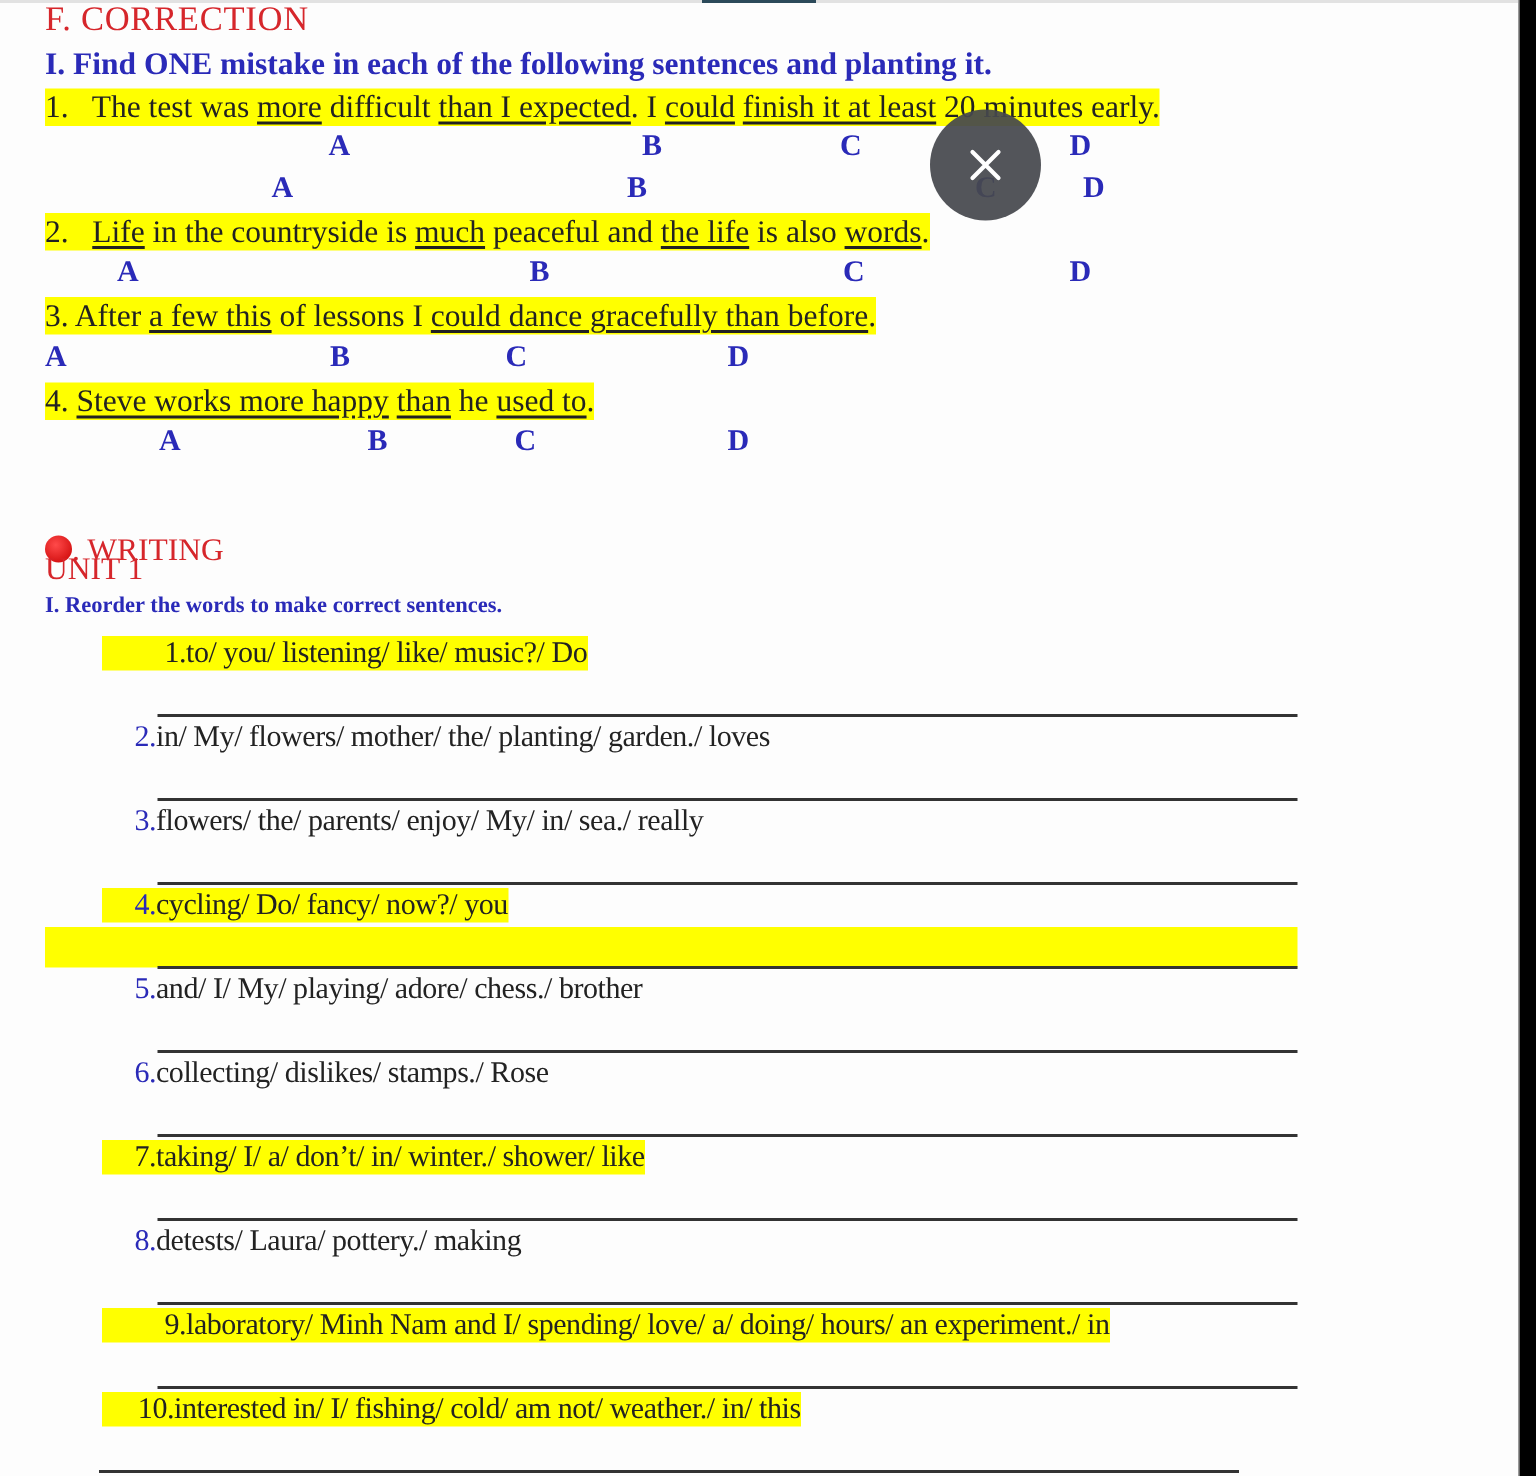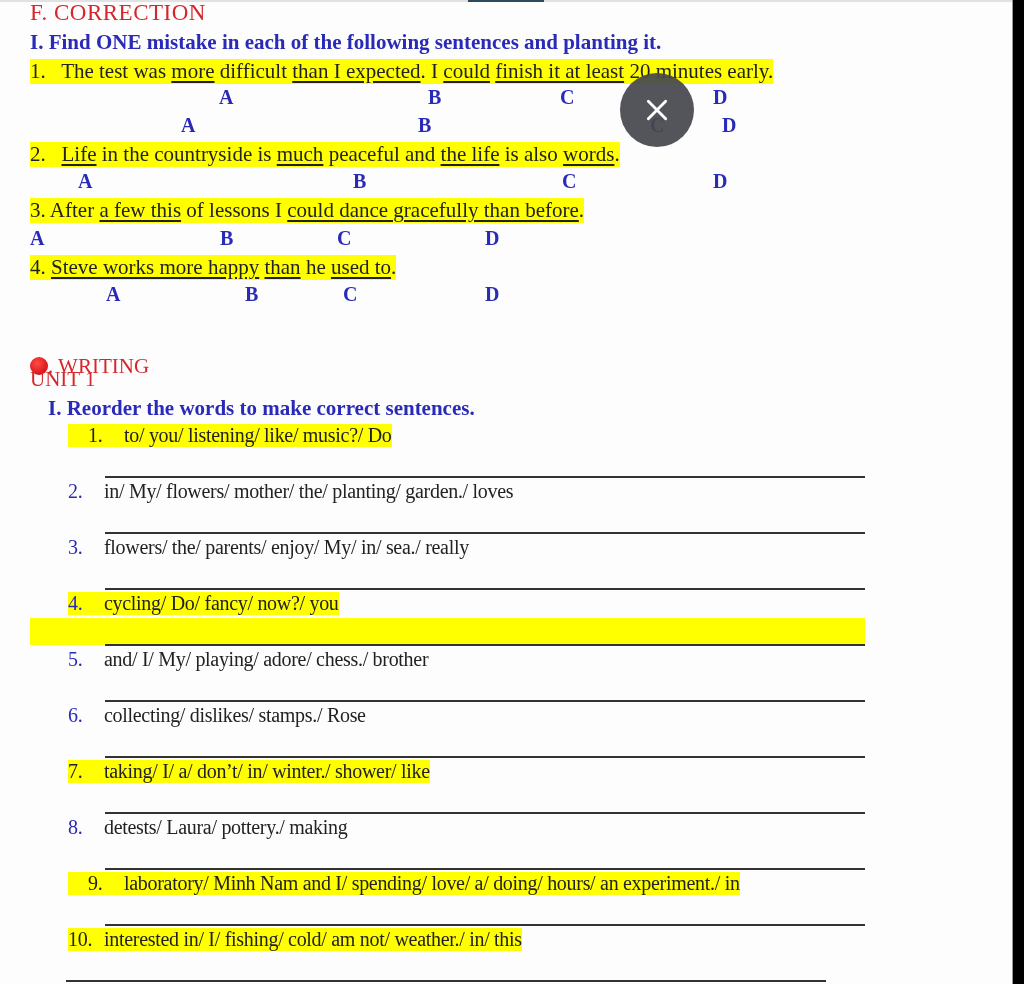--- a/index.html
+++ b/index.html
@@ -7,37 +7,37 @@
       width: 1024px; height: 984px; overflow: hidden; position: relative;
       background: #fdfdfd;
       font-family: "Liberation Serif", "DejaVu Serif", serif;
       color: #222;
     }
     .topbar { position: absolute; left: 0; top: 0; width: 1013px; height: 2px; background: #e2e2e2; }
     .topbar-tab { position: absolute; left: 468px; top: 0; width: 76px; height: 2px; background: #2c4a5a; }
     .right-edge { position: absolute; right: 0; top: 0; width: 11px; height: 984px; background: #000; }
     .right-edge-line { position: absolute; right: 11px; top: 0; width: 1px; height: 984px; background: #999; }
 
-    .abs { position: absolute; white-space: nowrap; }
+    .abs { position: absolute; white-space: nowrap; text-align: right; }
     .hl { background: #ffff00; }
     .red { color: #d6262b; }
     .blue { color: #2a2ab8; }
     .bold { font-weight: bold; }
     .u { text-decoration: underline; text-decoration-thickness: 1.5px; text-underline-offset: 3px; }
 
     .h-title { font-size: 23px; left: 30px; top: 0px; letter-spacing: 0.5px; }
     .h-instr { font-size: 21px; left: 30px; top: 30px; }
     .q { font-size: 21px; left: 30px; }
     .opt { font-size: 20px; font-weight: bold; color: #2a2ab8; }
 
     .writing { font-size: 21px; left: 30px; top: 354px; }
     .dot-icon { display: inline-block; width: 18px; height: 18px; border-radius: 50%;
       background: radial-gradient(circle at 40% 35%, #ff4a4a, #c80000); vertical-align: -2px; }
     .unit { font-size: 21px; left: 30px; top: 367px; }
-    .instr2 { font-size: 21px; left: 48px; top: 396px; }
+    .instr2 { font-size: 15px; left: 30px; top: 396px; }
 
     .item { font-size: 20px; left: 68px; font-family: "Liberation Serif", serif; letter-spacing: -0.3px; }
     .item .num { color: #2a2ab8; display: inline-block; width: 36px; }
     .item .num.dark { color: #222; }
     .line { position: absolute; height: 1.5px; background: #333; }
 
     .close-overlay {
       position: absolute; left: 620px; top: 73px; width: 74px; height: 74px; border-radius: 50%;
       background: rgba(70,72,78,0.93); display: flex; align-items: center; justify-content: center;
       cursor: pointer;
@@ -141,21 +141,21 @@
   <span class="num">8.</span><span>detests/ Laura/ pottery./ making</span>
 </div>
 <div class="line" style="left:105px; top:868px; width:760px;"></div>
 
 <div class="abs item hl" style="top:872px;padding-left:20px;">
   <span class="num dark">9.</span><span>laboratory/ Minh Nam and I/ spending/ love/ a/ doing/ hours/ an experiment./ in</span>
 </div>
 <div class="line" style="left:105px; top:924px; width:760px;"></div>
 
 <div class="abs item hl" style="top:928px;">
-  <span class="num dark" style="width:36px;">10.</span><span>interested in/ I/ fishing/ cold/ am not/ weather./ in/ this</span>
+  <span class="num dark" style="width:36px;padding-left:12px;">10.</span><span>interested in/ I/ fishing/ cold/ am not/ weather./ in/ this</span>
 </div>
 <div class="line" style="left:66px; top:980px; width:760px;"></div>
 
 <div class="close-overlay">
   <svg viewBox="0 0 24 24">
     <path d="M4 4 L20 20 M20 4 L4 20" stroke="#ffffff" stroke-width="2.6" stroke-linecap="round" fill="none"></path>
   </svg>
 </div>
 
 </body></html>

